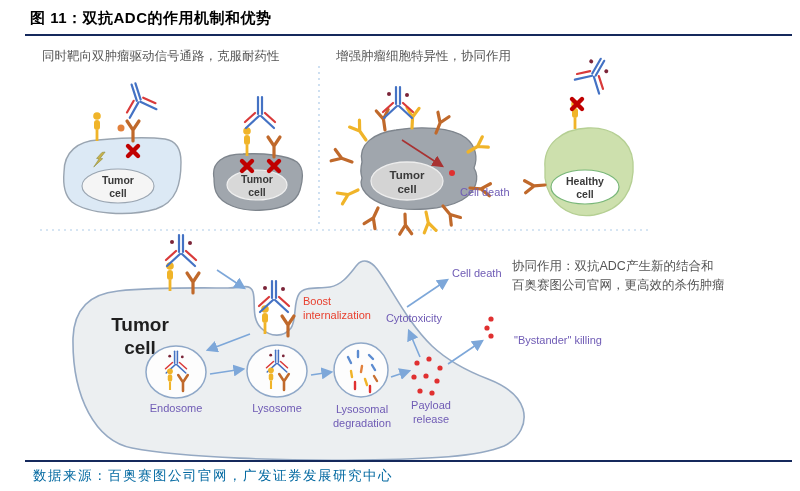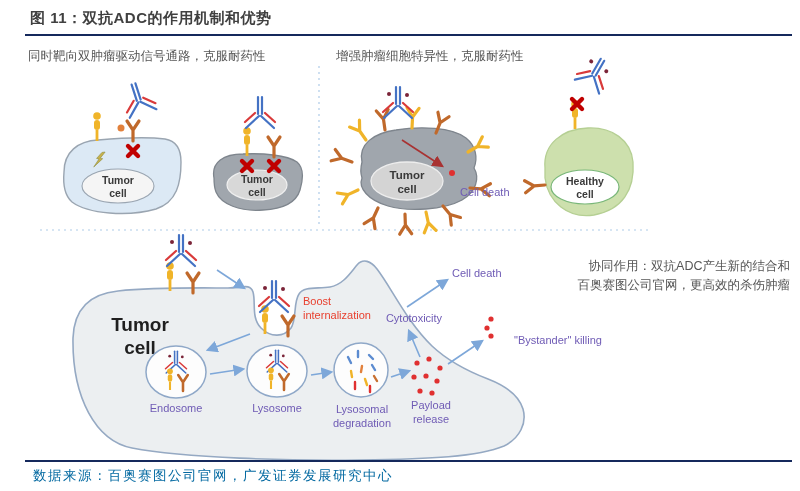--- a/index.html
+++ b/index.html
@@ -1,24 +1,24 @@
 <!DOCTYPE html>
 <html><head>
 <meta charset="utf-8">
 <style>
   html,body{margin:0;padding:0;background:#ffffff;}
   .page{position:relative;width:800px;height:491px;background:#ffffff;overflow:hidden;
         font-family:"Liberation Sans",sans-serif;}
   .fig-title{position:absolute;top:9px;left:30px;font-size:15px;font-weight:bold;
-             color:#404040;letter-spacing:.5px;}
+             color:#000000;letter-spacing:.5px;}
   .title-rule{position:absolute;top:34px;left:25px;width:767px;height:2px;background:#15295c;}
   .caption{position:absolute;top:48px;font-size:12.5px;color:#555555;}
-  .caption-left{left:28px;text-align:center;}
+  .caption-left{left:42px;text-align:center;}
   .caption-right{left:336px;}
-  .synergy{position:absolute;top:257px;left:512px;width:278px;text-align:right;
+  .synergy{position:absolute;top:257px;left:512px;width:278px;text-align:left;
            font-size:12.5px;color:#555555;line-height:1.55;}
   .footer-rule{position:absolute;top:460px;left:25px;width:767px;height:2px;background:#15295c;}
   .footer{position:absolute;top:467px;left:33px;font-size:13.5px;color:#0369a1;
           font-family:"Liberation Serif",serif;letter-spacing:1.5px;}
   svg.diagram{position:absolute;top:0;left:0;}
   svg text{font-family:"Liberation Sans",sans-serif;}
   .lbl-purple{fill:#6f5bb5;font-size:11px;}
   .lbl-red{fill:#e8402f;font-size:11px;}
   .lbl-cell{fill:#3a3a3a;font-size:10.5px;font-weight:bold;}
   .lbl-big{fill:#1f1f1f;font-size:19px;font-weight:bold;}
@@ -251,21 +251,21 @@
         <line x1="407" y1="307" x2="447" y2="280" marker-end="url(#arrB)"></line>
         <line x1="448" y1="364" x2="482" y2="341" marker-end="url(#arrB)"></line>
       </g>
     </g>
   </svg>
 
   <div class="fig-title">图 11：双抗ADC的作用机制和优势</div>
   <div class="title-rule"></div>
 
   <div class="caption caption-left">同时靶向双肿瘤驱动信号通路，克服耐药性</div>
-  <div class="caption caption-right">增强肿瘤细胞特异性，克服耐药性</div>
+  <div class="caption caption-right">增强肿瘤细胞特异性，协同作用</div>
 
   <div class="synergy">
     <div>协同作用：双抗ADC产生新的结合和</div>
     <div>百奥赛图公司官网，更高效的杀伤肿瘤</div>
   </div>
 
   <div class="footer-rule"></div>
   <div class="footer">数据来源：百奥赛图公司官网，广发证券发展研究中心</div>
 </div>
 

